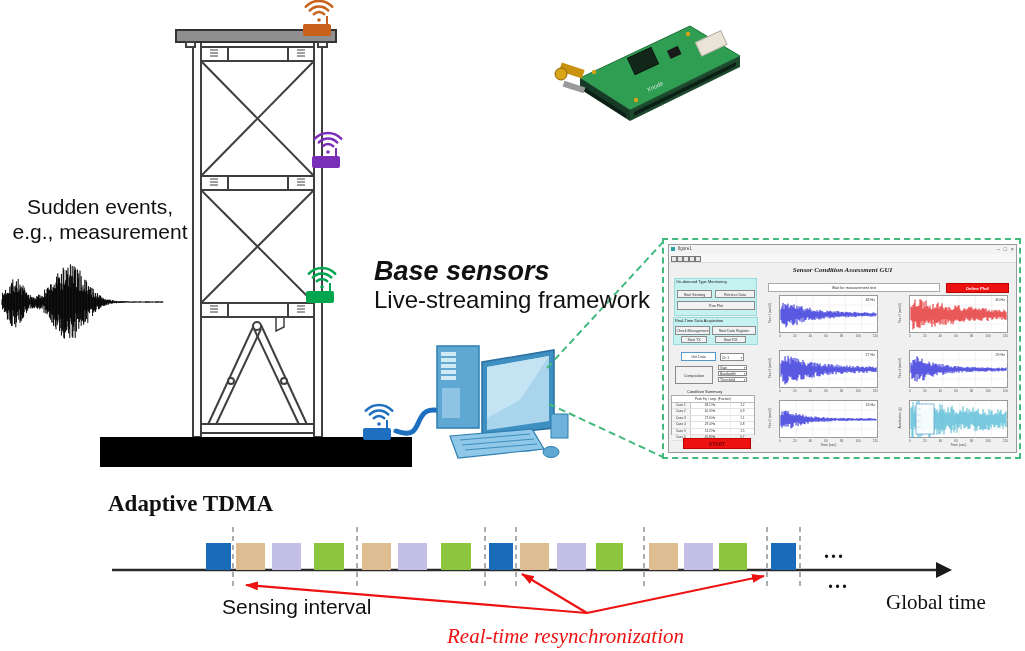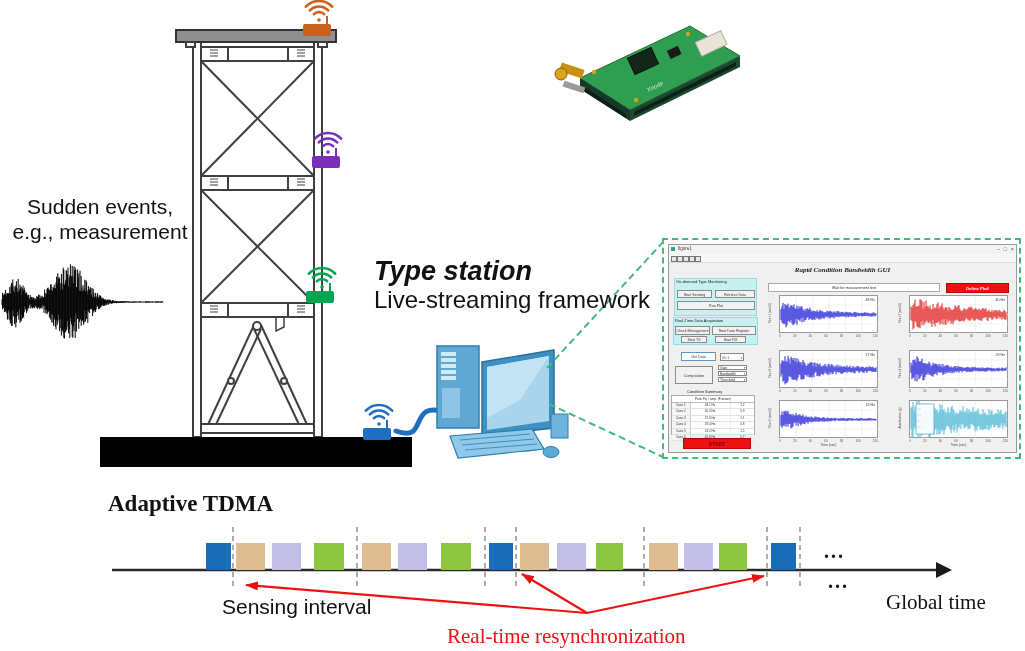--- a/index.html
+++ b/index.html
@@ -43,21 +43,21 @@
   .plot-box{position:absolute;left:13px;top:1px;width:99px;height:38px;background:#fff;border:0.5px solid #999;box-sizing:border-box;}
   .plot-ylab{position:absolute;left:-15px;top:17px;width:38px;font-size:3px;color:#555;text-align:center;
              transform:rotate(-90deg);transform-origin:center;}
   .plot-corner{position:absolute;right:2px;top:1.5px;font-size:3.6px;color:#333;}
   .plot-xticks{position:absolute;left:13px;top:40px;width:99px;display:flex;justify-content:space-between;
                font-size:3px;color:#555;}
   .plot-xlabel{position:absolute;left:13px;top:44px;width:99px;text-align:center;font-size:3.4px;color:#444;}
   
   #lbl-tdma{left:108px;top:491px;font-weight:bold;font-size:23px;}
   #lbl-sensing{left:222px;top:595px;font-size:21px;}
-  #lbl-resync{left:447px;top:624px;font-size:21px;color:#ee1111;}
+  #lbl-resync{left:447px;top:624px;font-size:21px;color:#ee1111;font-style:italic;}
   #lbl-global{left:886px;top:590px;font-size:21px;}
   .dots{font-size:20px;font-weight:bold;letter-spacing:2px;}
 </style>
 </head>
 <body>
 
 <div id="stage">
 
   <svg id="scene" class="abs" width="1025" height="651" viewBox="0 0 1025 651" style="left:0;top:0">
     <defs>
@@ -232,21 +232,21 @@
       </g>
   </svg>
 
   <div class="abs" style="left:8px;top:194px;width:184px;text-align:center;font-size:21px;line-height:25px;">
     <div>Sudden events,</div>
     <div>e.g., measurement</div>
   </div>
 
 
   <div class="abs" style="left:374px;top:256px;">
-    <div class="ttl">Type station</div>
+    <div class="ttl">Base sensors</div>
     <div class="sub">Live-streaming framework</div>
   </div>
 
 
   <div id="lbl-sensing" class="abs">Sensing interval</div>
   <div id="lbl-tdma" class="abs serif">Adaptive TDMA</div>
   <div id="lbl-resync" class="abs serif">Real-time resynchronization</div>
   <div id="lbl-global" class="abs serif">Global time</div>
   <div class="abs dots serif" style="left:824px;top:540px;">...</div>
   <div class="abs dots serif" style="left:828px;top:570px;">...</div>
@@ -260,21 +260,21 @@
         <span class="winbtn" style="right:9px;">□</span>
         <span class="winbtn" style="right:2px;">×</span>
       </div>
       <div id="gui-toolbar" class="abs">
         <span class="tbicon" style="left:2px"></span>
         <span class="tbicon" style="left:8px"></span>
         <span class="tbicon" style="left:14px"></span>
         <span class="tbicon" style="left:20px"></span>
         <span class="tbicon" style="left:26px"></span>
       </div>
-      <div id="gui-apptitle" class="abs">Rapid Condition Bandwidth GUI</div>
+      <div id="gui-apptitle" class="abs">Sensor Condition Assessment GUI</div>
       <div id="gui-status" class="abs">Wait for measurement test</div>
       <div id="gui-livebtn" class="abs redbtn">Online Plot!</div>
 
       <div class="abs cyan" style="left:5px;top:33px;width:83px;height:38px;"></div>
       <div class="ghead" style="left:7px;top:34px;">On-demand Type Monitoring</div>
       <div class="gbtn" style="left:8px;top:45px;width:35px;height:8px;line-height:8px;">Start Sensing</div>
       <div class="gbtn" style="left:46px;top:45px;width:40px;height:8px;line-height:8px;">Retrieve Data</div>
       <div class="gbtn" style="left:8px;top:56px;width:78px;height:9px;line-height:9px;">Run Plot</div>
 
       <div class="abs cyan" style="left:4px;top:72px;width:85px;height:28px;"></div>

